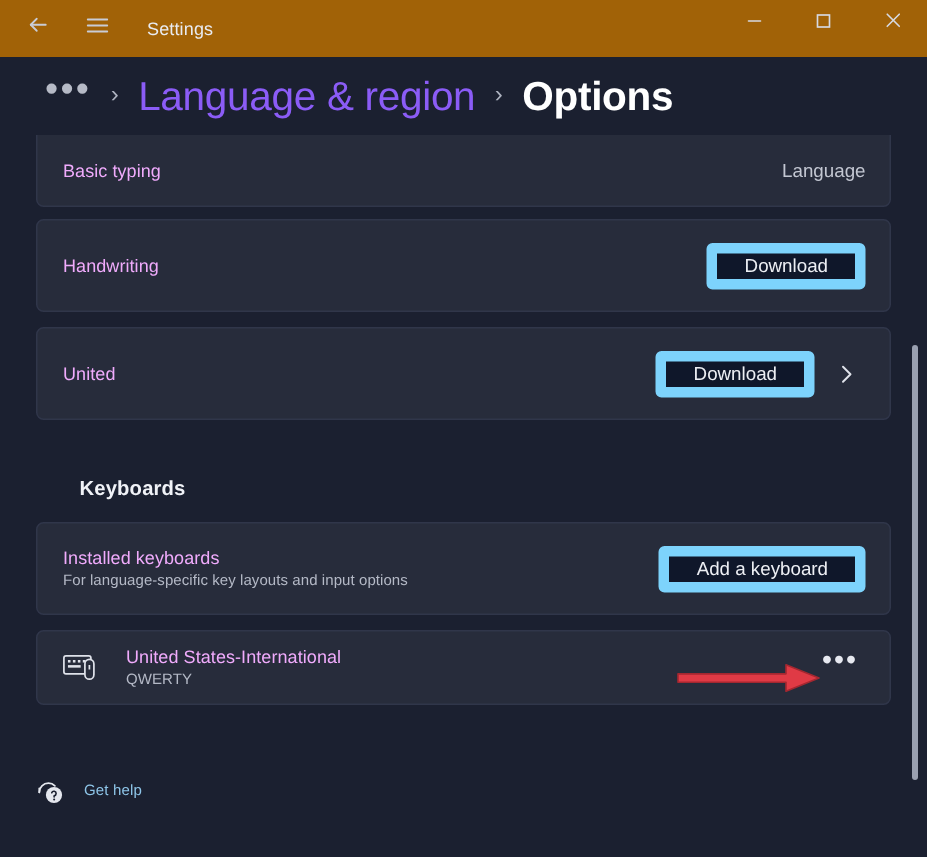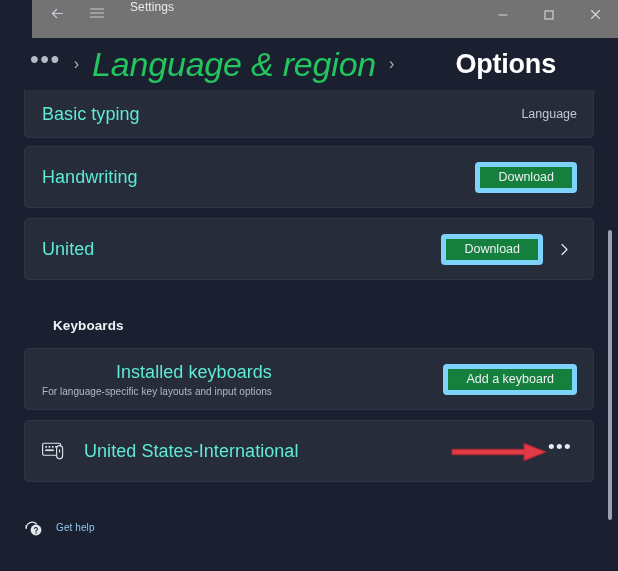--- a/index.html
+++ b/index.html
@@ -15,24 +15,23 @@
     font-family: "Liberation Sans", sans-serif;
     color: #e8eaf0;
     position: relative;
     -webkit-font-smoothing: antialiased;
   }
 
   
   .titlebar {
     height: 38px;
     display: flex;
-    align-items: flex-start;
+    align-items: center;
     position: relative;
-    background: #737373;
-    margin-left: 32px;
+    background: #a16207;
   }
 
   .tb-btn {
     width: 34px;
     height: 30px;
     display: flex;
     align-items: center;
     justify-content: center;
     color: #c9ccd6;
   }
@@ -81,33 +80,31 @@
     padding-bottom: 10px;
   }
 
   .crumb-sep {
     font-size: 16px;
     color: #aeb3c0;
     font-weight: 300;
   }
 
   .crumb-link {
-    font-size: 34px;
-    color: #22c55e;
+    font-size: 27px;
+    color: #8b5cf6;
     font-weight: 400;
     letter-spacing: -.2px;
-    font-style: italic;
   }
 
   .crumb-current {
     font-size: 27px;
     color: #ffffff;
     font-weight: 700;
     letter-spacing: -.2px;
-    margin-left: 48px;
   }
 
   
   .content {
     position: absolute;
     left: 0;
     top: 90px;
     width: 618px;
     height: 481px;
     overflow: hidden;
@@ -127,43 +124,42 @@
     left: 0;
     top: 0;
     width: 100%;
     height: 100%;
     display: flex;
     align-items: center;
     padding: 0 16px 0 17px;
   }
 
   .row-title {
-    font-size: 18px;
-    color: #5eead4;
+    font-size: 12px;
+    color: #f0abfc;
     letter-spacing: .05px;
-    text-align: right;
   }
 
   .row-sub {
     font-size: 10px;
     color: #b4b9c6;
     margin-top: 3px;
     letter-spacing: .05px;
   }
 
   .spacer { flex: 1 1 auto; }
 
   .status-text {
     font-size: 12.5px;
     color: #c3c7d2;
   }
 
   .btn {
-    background: #15803d;
-    border: 5px solid #7dd3fc;
+    background: #0f172a;
+    border: 7px solid #7dd3fc;
     border-radius: 4px;
     color: #edeff4;
     font-family: "Liberation Sans", sans-serif;
     font-size: 12.5px;
     height: 31px;
     padding: 0 18px;
     display: flex;
     align-items: center;
     justify-content: center;
     white-space: nowrap;
@@ -364,36 +360,37 @@
     <div class="row-inner">
       <div>
         <div class="row-title">Installed keyboards</div>
         <div class="row-sub">For language-specific key layouts and input options</div>
       </div>
       <span class="spacer"></span>
       <button class="btn">Add a keyboard</button>
     </div>
   </div>
 
-  <div class="card" style="top:330px; height:62px;">
+  <div class="card" style="top:330px; height:50px;">
     <div class="row-inner" style="padding-left:14px;">
       <span class="kb-icon">
         <svg width="26" height="22" viewBox="0 0 26 22" fill="none" stroke="currentColor" stroke-width="1.15" stroke-linejoin="round">
           <rect x="1.6" y="3.2" width="18" height="12" rx="1.4"></rect>
           <rect x="4.3" y="6" width="1.7" height="1.7" fill="currentColor" stroke="none"></rect>
           <rect x="7.6" y="6" width="1.7" height="1.7" fill="currentColor" stroke="none"></rect>
           <rect x="10.9" y="6" width="1.7" height="1.7" fill="currentColor" stroke="none"></rect>
           <rect x="14.2" y="6" width="1.7" height="1.7" fill="currentColor" stroke="none"></rect>
           <rect x="4.3" y="9.4" width="8.5" height="1.7" fill="currentColor" stroke="none"></rect>
           <path d="M15.6 8.6 a3 3 0 0 1 6 0 v7.2 a3 3 0 0 1 -6 0 z" fill="#272c3b"></path>
           <path d="M18.6 9.4 v3"></path>
         </svg>
       </span>
       <div>
         <div class="row-title">United States-International</div>
+        <div class="row-sub">QWERTY</div>
       </div>
       <span class="spacer"></span>
       <div class="dots-btn">•••</div>
     </div>
   </div>
 
 </div>
 
 <div class="anno-arrow">
   <svg width="100" height="22" viewBox="0 0 100 22">

